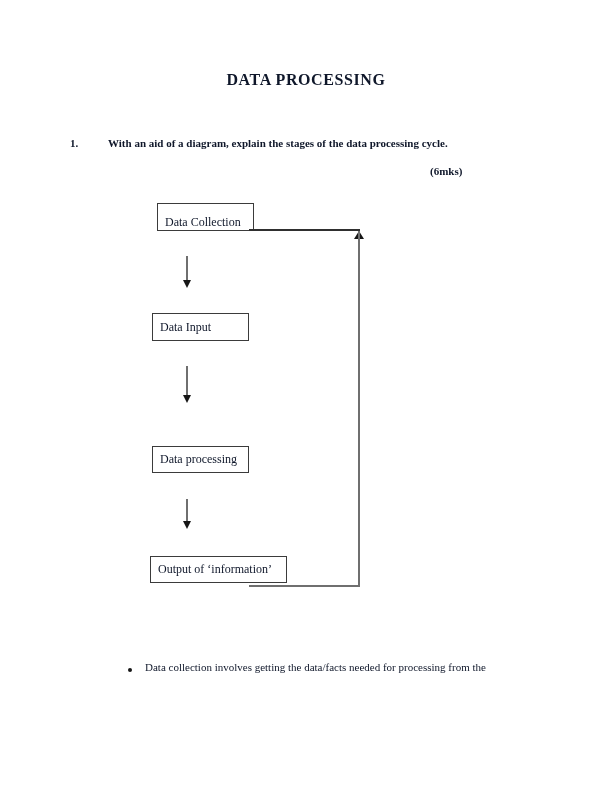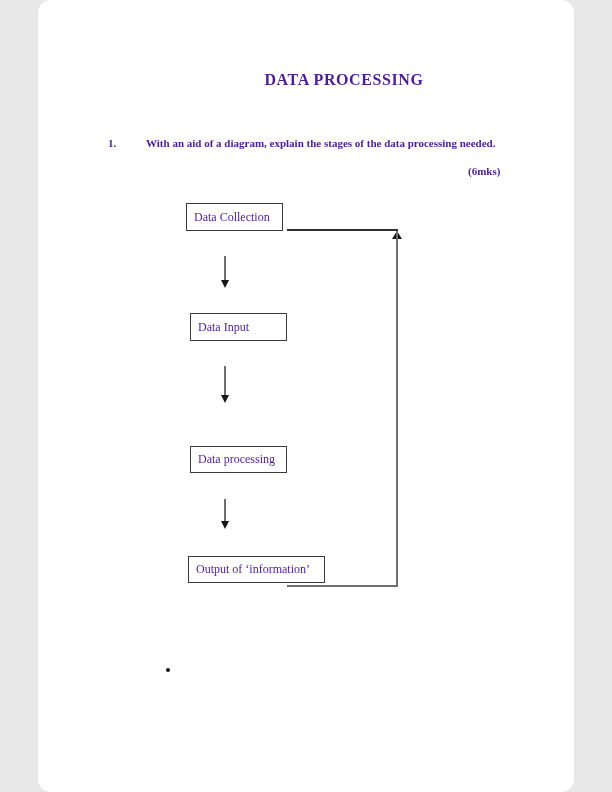--- a/index.html
+++ b/index.html
@@ -2,28 +2,27 @@
 <html><head>
 <meta charset="utf-8">
 <style>
   html, body {
     margin: 0;
     padding: 0;
     background: #e8e8e8;
   }
   .page {
     position: relative;
-    width: 536px;
+    width: 612px;
     height: 792px;
     background: #ffffff;
     font-family: "Liberation Serif", serif;
-    color: #4c1d95;
+    color: #0f172a;
     overflow: hidden;
     margin: 0 auto;
-    border-radius: 13px;
   }
   .doc-title {
     position: absolute;
     top: 71px;
     left: 0;
     width: 612px;
     text-align: center;
     font-size: 16px;
     font-weight: bold;
     letter-spacing: 0.6px;
@@ -59,21 +58,21 @@
     background: #ffffff;
     display: flex;
     align-items: center;
     box-sizing: border-box;
   }
   .fbox .fbox-label {
     font-size: 12px;
     padding-left: 7px;
     white-space: nowrap;
   }
-  .box-collection { left: 148px; top: 203px; width: 97px; height: 28px; }
+  .box-collection { left: 157px; top: 203px; width: 97px; height: 28px; align-items: flex-end; }
   .box-input      { left: 152px; top: 313px; width: 97px; height: 28px; }
   .box-processing { left: 152px; top: 446px; width: 97px; height: 27px; }
   .box-output     { left: 150px; top: 556px; width: 137px; height: 27px; text-align: center; }
   
   .hline, .vline {
     position: absolute;
     background: #6f6f6f;
   }
   .feedback-top-line    { left: 249px; top: 229px; width: 111px; height: 2px; background: #2f2f2f; }
   .feedback-vline       { left: 358px; top: 231px; width: 2px;  height: 356px; }
@@ -123,21 +122,21 @@
   .bullet-text .bline { white-space: nowrap; }
 </style>
 </head>
 <body>
 
 <div class="page">
 
   <div class="doc-title">DATA PROCESSING</div>
 
   <div class="q-number">1.</div>
-  <div class="q-text">With an aid of a diagram, explain the stages of the data processing needed.</div>
+  <div class="q-text">With an aid of a diagram, explain the stages of the data processing cycle.</div>
   <div class="marks">(6mks)</div>
 
   <div>
 
     <div class="fbox box-collection">
       <span class="fbox-label">Data Collection</span>
     </div>
 
     <div class="conn-line conn-a1"></div>
     <div class="arrowhead-down head-a1"></div>
@@ -162,15 +161,16 @@
 
     <div class="hline feedback-top-line"></div>
     <div class="arrowhead-up"></div>
     <div class="vline feedback-vline"></div>
     <div class="hline feedback-bottom-line"></div>
 
   </div>
 
   <div class="bullet-marker"></div>
   <div class="bullet-text">
+    <div class="bline">Data collection involves getting the data/facts needed for processing from the</div>
   </div>
 
 </div>
 
 </body></html>

